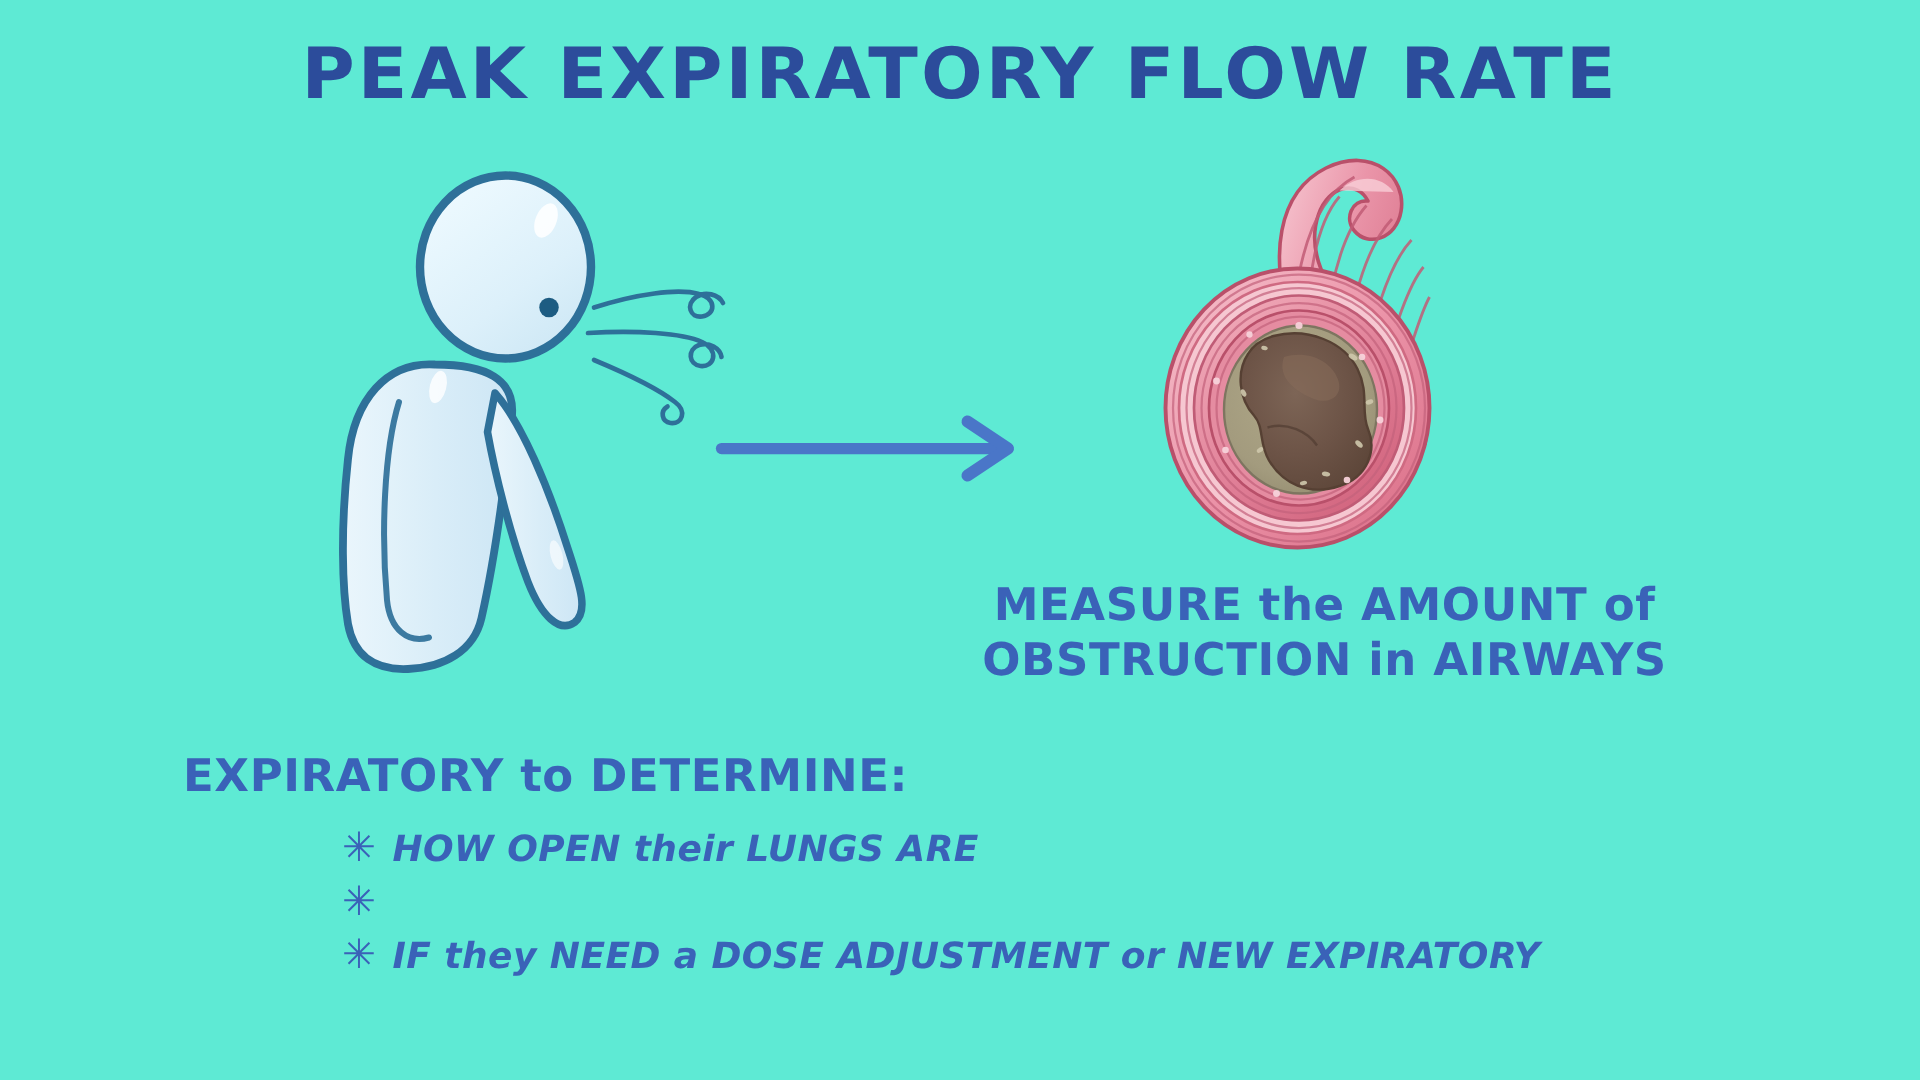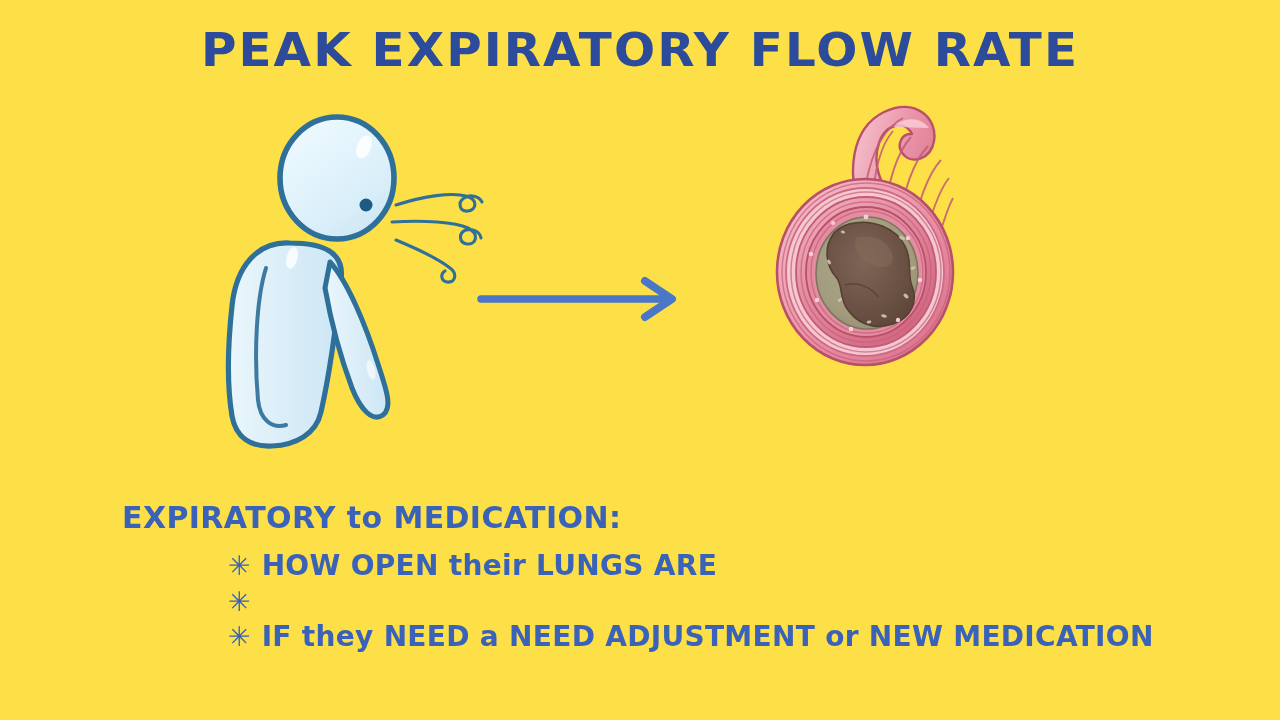--- a/index.html
+++ b/index.html
@@ -11,21 +11,21 @@
     width: 1280px;
     height: 720px;
     position: relative;
     overflow: hidden;
     font-family: "DejaVu Sans", sans-serif;
   }
 
   #slide {
     position: absolute;
     inset: 0;
-    background: #fde047;
+    background: #5eead4;
   }
 
   
   #title {
     position: absolute;
     left: 0;
     top: 22px;
     width: 1280px;
     text-align: center;
     font-family: "DejaVu Sans", sans-serif;
@@ -86,23 +86,24 @@
     margin-bottom: 5px;
     white-space: nowrap;
   }
   .bullet-star {
     font-size: 27px;
     line-height: 1;
     margin-right: 11px;
     color: #3a62b8;
   }
   .bullet-text {
-    font-size: 28px;
+    font-size: 24px;
     letter-spacing: 0.3px;
     line-height: 34px;
+    font-style: italic;
   }
 </style>
 </head>
 <body>
 
 <div id="slide">
 
   <div id="title">PEAK EXPIRATORY FLOW RATE</div>
 
   <svg id="art" viewBox="0 0 1280 720">
@@ -266,30 +267,34 @@
         <circle cx="920" cy="280" r="2.3"></circle>
         <circle cx="898" cy="320" r="2.2"></circle>
         <circle cx="851" cy="329" r="2.3"></circle>
         <circle cx="817" cy="300" r="2.2"></circle>
         <circle cx="811" cy="254" r="2.3"></circle>
         <circle cx="833" cy="223" r="2.1"></circle>
       </g>
     </g>
   </svg>
 
+  <div id="caption">
+    <span class="ln"><span>MEASURE</span> <span class="lc">the</span> <span>AMOUNT</span> <span class="lc">of</span></span>
+    <span class="ln"><span>OBSTRUCTION</span> <span class="lc">in</span> <span>AIRWAYS</span></span>
+  </div>
 
   <div id="list-block">
-    <div id="list-heading"><span>EXPIRATORY</span> <span class="lc">to</span> <span>MEDICATION:</span></div>
+    <div id="list-heading"><span>EXPIRATORY</span> <span class="lc">to</span> <span>DETERMINE:</span></div>
 
     <div class="bullet-row">
       <span class="bullet-star">✳</span>
       <span class="bullet-text">HOW OPEN their LUNGS ARE</span>
     </div>
     <div class="bullet-row">
       <span class="bullet-star">✳</span>
     </div>
     <div class="bullet-row">
       <span class="bullet-star">✳</span>
-      <span class="bullet-text">IF they NEED a NEED ADJUSTMENT or NEW MEDICATION</span>
+      <span class="bullet-text">IF they NEED a DOSE ADJUSTMENT or NEW EXPIRATORY</span>
     </div>
   </div>
 
 </div>
 
 </body></html>

